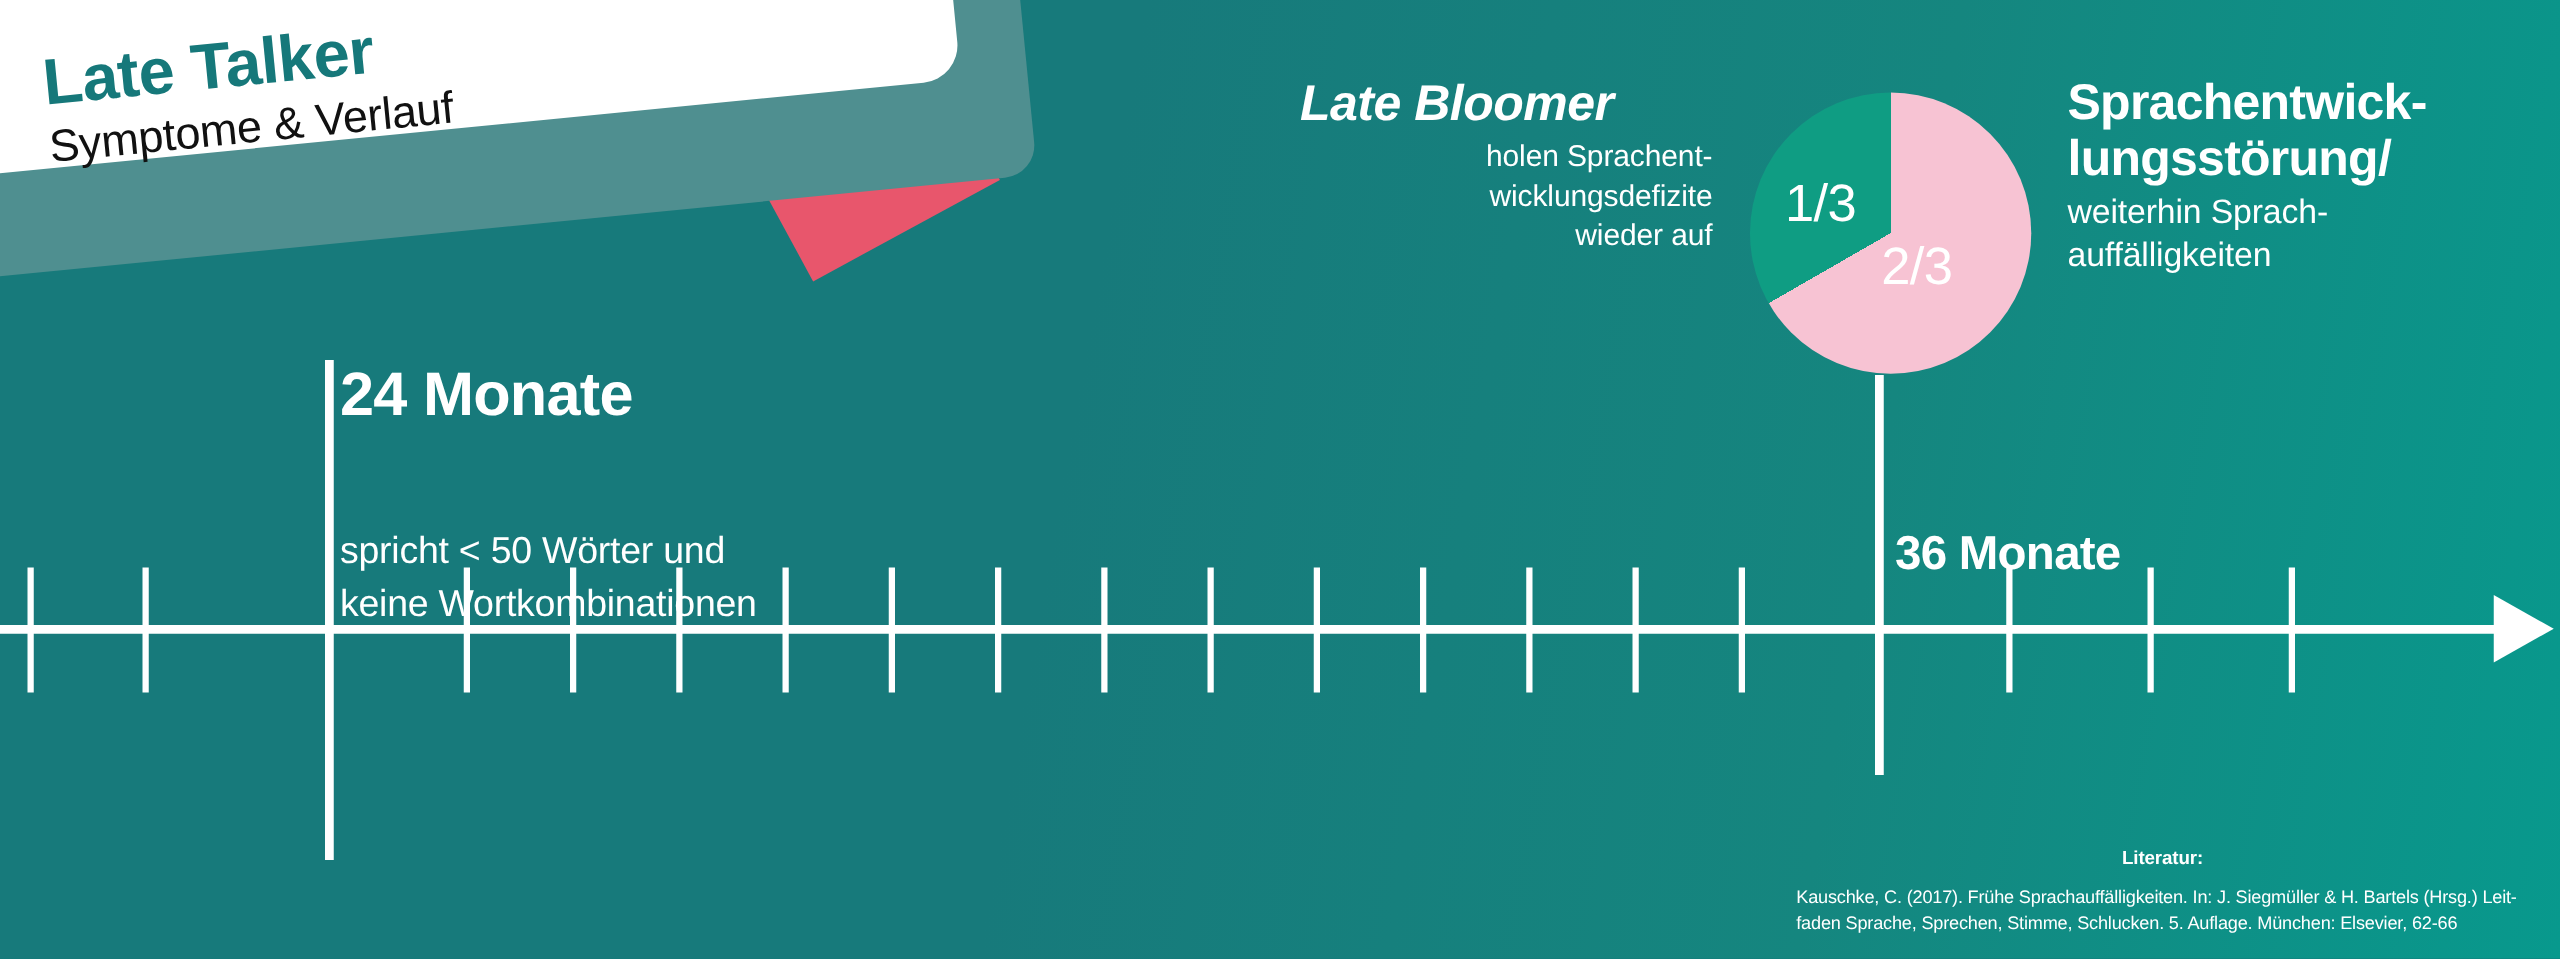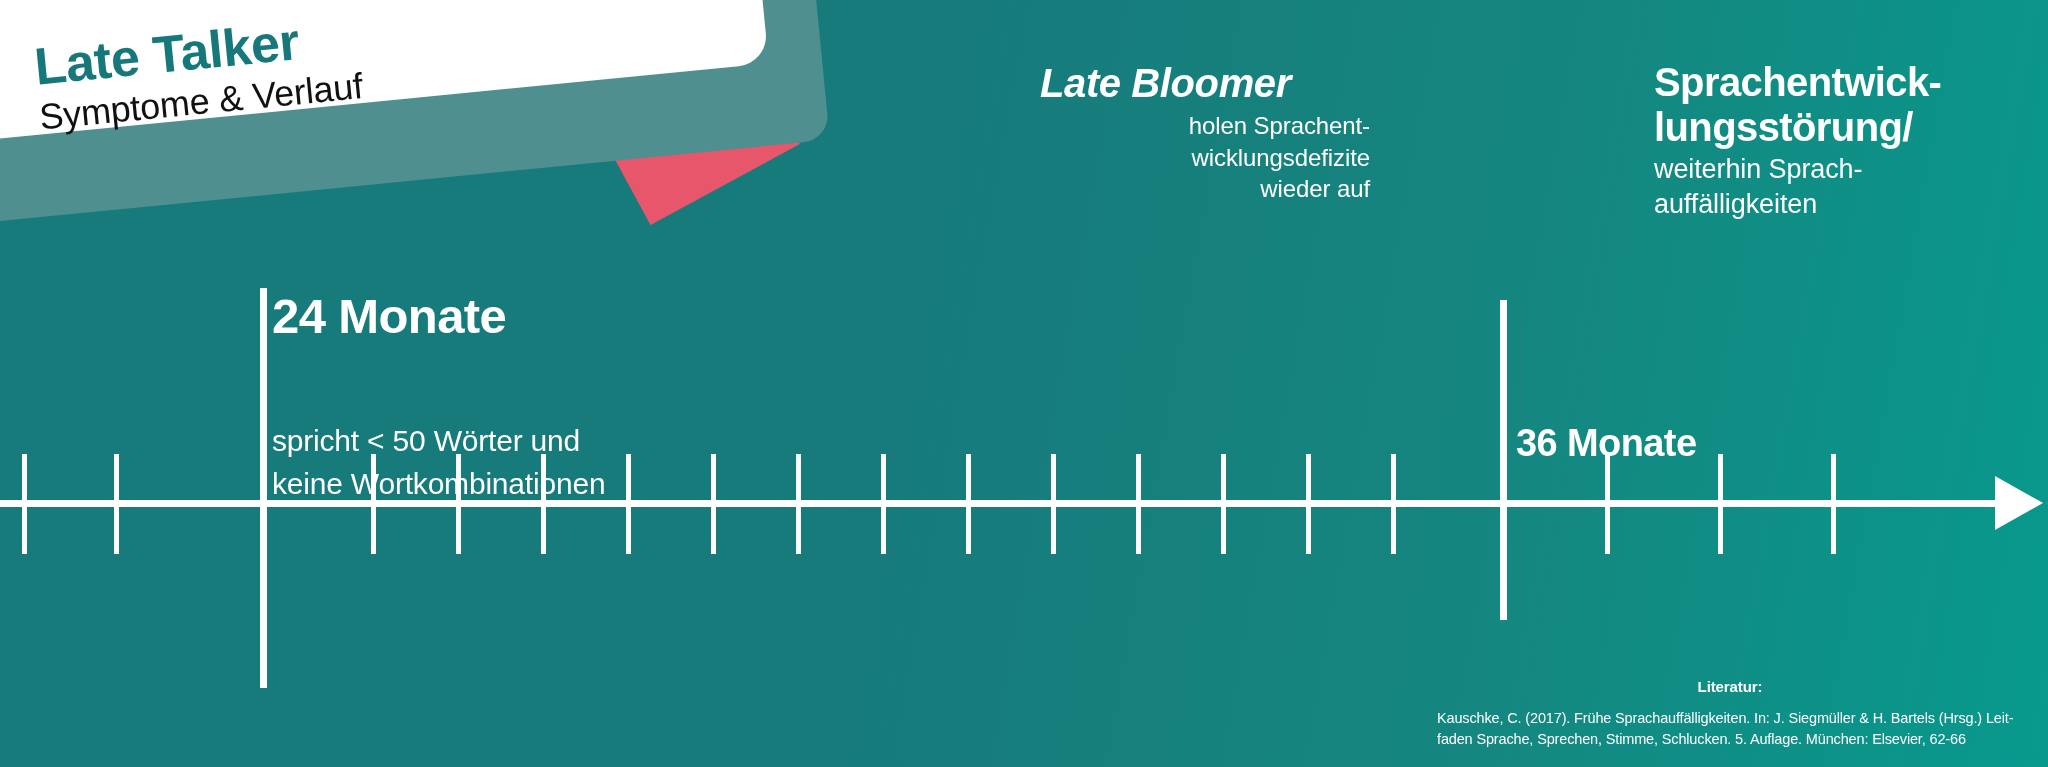--- a/index.html
+++ b/index.html
@@ -134,20 +134,25 @@
 
     <div class="bloomer-block">
       <p class="blk-head">Late Bloomer</p>
       <p class="blk-body">
         <span>holen Sprachent-</span><br>
         <span>wicklungsdefizite</span><br>
         <span>wieder auf</span>
       </p>
     </div>
 
+    <div class="pie-wrap">
+      <div class="pie" id="pie-shape" style="background: conic-gradient(rgb(247, 195, 211) 0deg, rgb(247, 195, 211) 240.12deg, rgb(15, 157, 131) 240.12deg, rgb(15, 157, 131) 360deg);"></div>
+      <span class="pie-lbl one">1/3</span>
+      <span class="pie-lbl two">2/3</span>
+    </div>
 
     <div class="sprach-block">
       <p class="sprach-head">
         <span>Sprachentwick-</span><br>
         <span>lungsstörung/</span>
       </p>
       <p class="sprach-body">
         <span>weiterhin Sprach-</span><br>
         <span>auffälligkeiten</span>
       </p>

